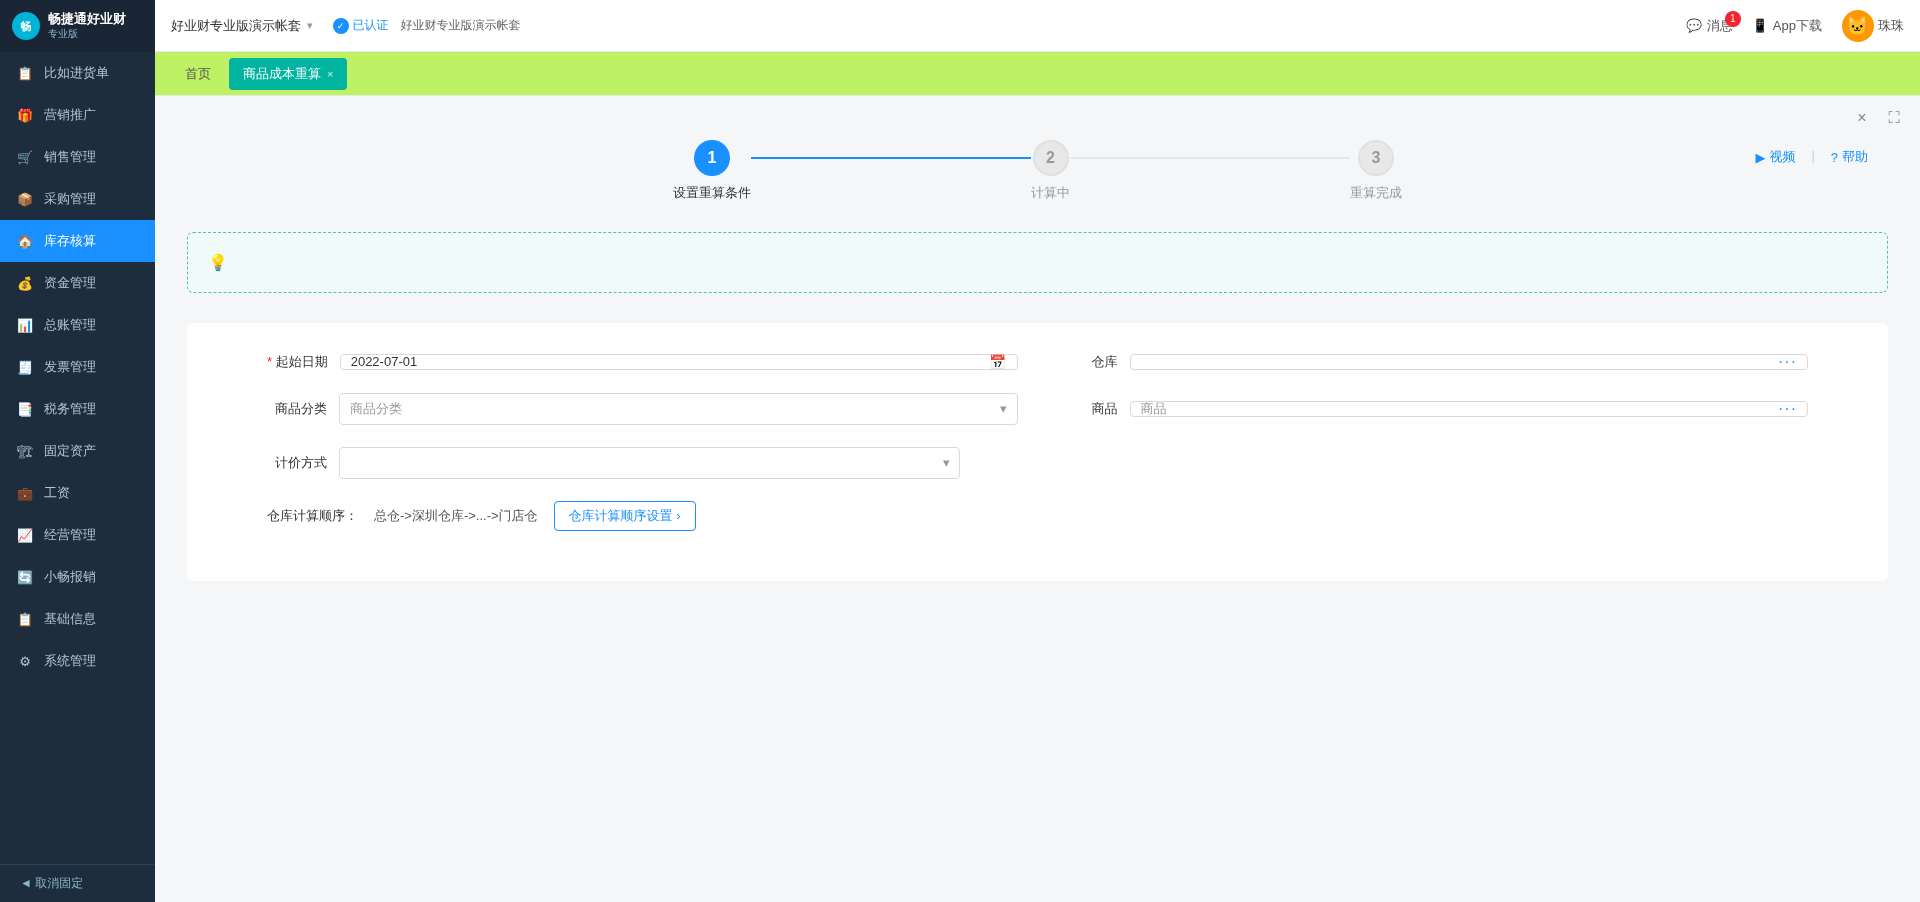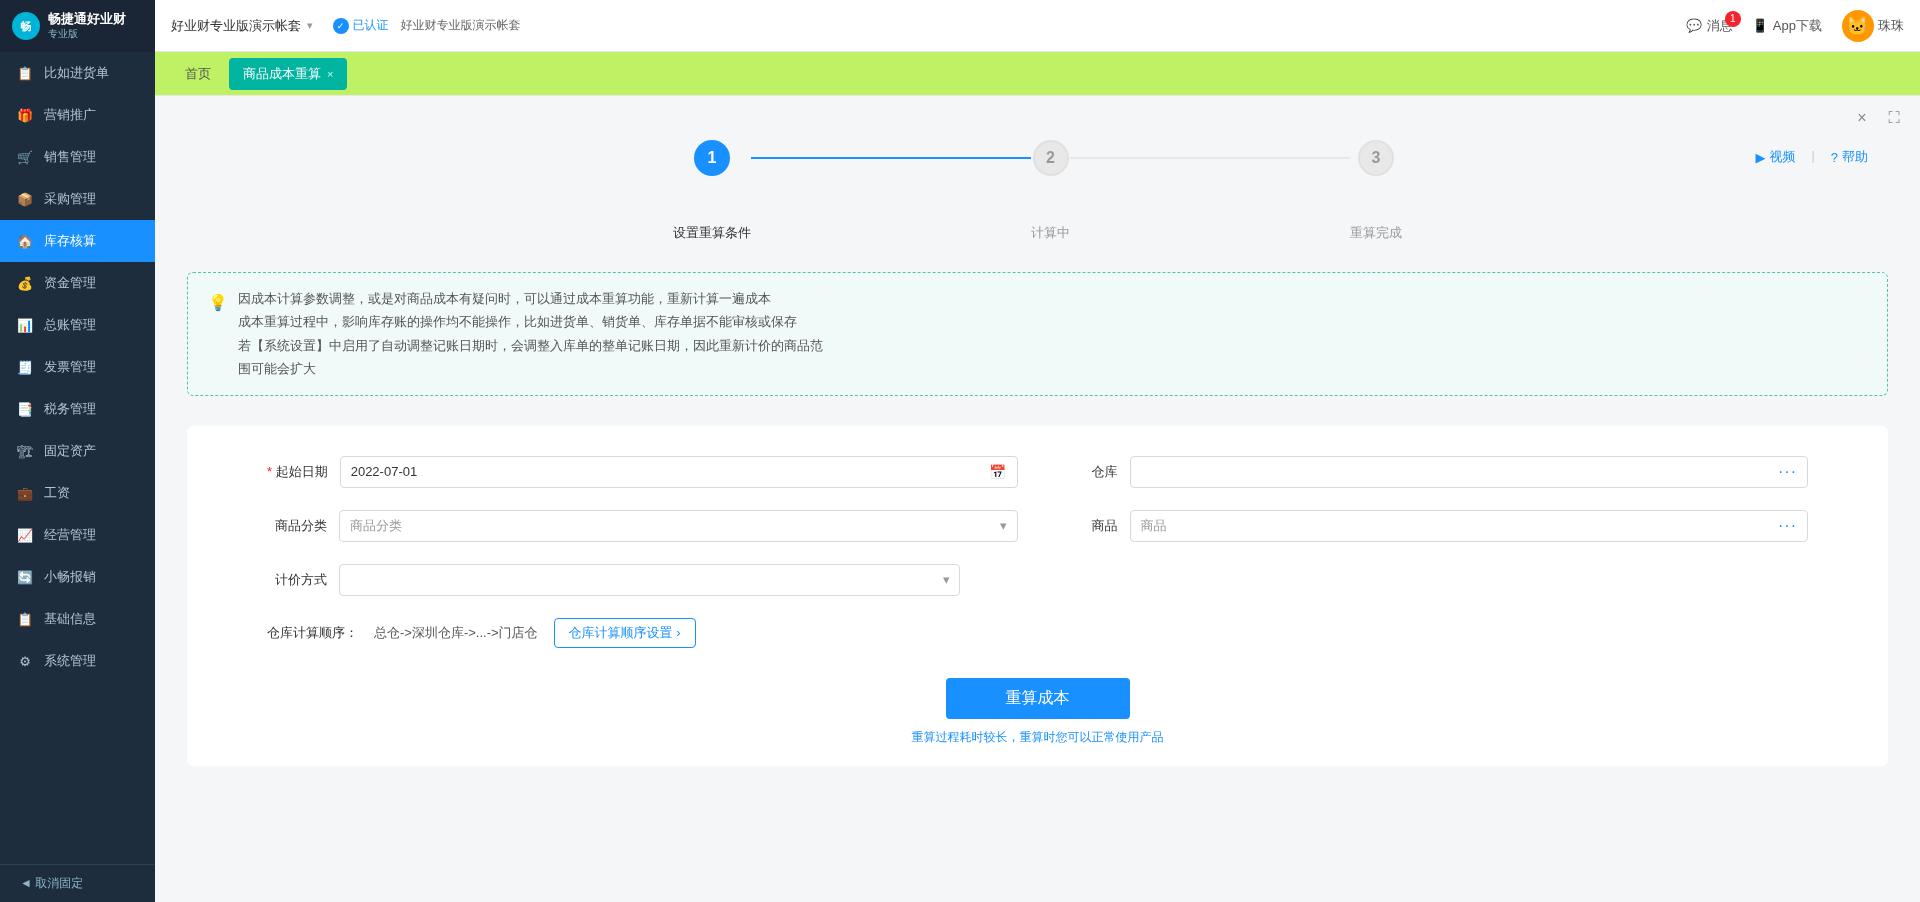--- a/index.html
+++ b/index.html
@@ -224,21 +224,20 @@
       display: flex; align-items: center; justify-content: center;
       font-size: 16px;
       font-weight: bold;
     }
     .step-circle.active { background: #1890ff; color: white; }
     .step-circle.inactive { background: #e8e8e8; color: #999; border: 2px solid #e0e0e0; }
     .step-label {
       font-size: 13px;
       color: #333;
       white-space: nowrap;
-      margin-top: 40px;
     }
     .step-label.inactive { color: #999; }
     .step-line {
       height: 2px;
       width: 280px;
       margin-top: 17px;
       flex-shrink: 0;
     }
     .step-line.active { background: #1890ff; }
     .step-line.inactive { background: #e8e8e8; }
@@ -291,21 +290,21 @@
       white-space: nowrap;
       min-width: 60px;
       text-align: right;
     }
     .form-label.required::before {
       content: '* ';
       color: #f5222d;
     }
     .form-input {
       flex: 1;
-      height: 32px;
+      height: 16px;
       border: 1px solid #d9d9d9;
       border-radius: 4px;
       padding: 0 10px;
       font-size: 13px;
       color: #333;
       display: flex;
       align-items: center;
       justify-content: space-between;
       background: white;
       cursor: pointer;
@@ -532,26 +531,20 @@
         <span style="color:#ccc;">|</span>
         <div class="step-action-item">
           <span>?</span>
           <span>帮助</span>
         </div>
       </div>
     </div>
 
     <div class="info-box">
       <span class="info-icon">💡</span>
-      <div>
-        <div>因成本计算参数调整，或是对商品成本有疑问时，可以通过成本重算功能，重新计算一遍成本</div>
-        <div>成本重算过程中，影响库存账的操作均不能操作，比如进货单、销货单、库存单据不能审核或保存</div>
-        <div>若【系统设置】中启用了自动调整记账日期时，会调整入库单的整单记账日期，因此重新计价的商品范</div>
-        <div>围可能会扩大</div>
-      </div>
     </div>
 
     <div style="background:white; border-radius:6px; padding: 30px 80px 20px;">
 
       <div class="form-row">
         <div class="form-group">
           <span class="form-label required">起始日期</span>
           <div class="form-input form-input-date">
             <span>2022-07-01</span>
             <span class="form-input-icon">📅</span>
@@ -594,23 +587,17 @@
       </div>
 
       <div class="warehouse-row">
         <span class="warehouse-label">仓库计算顺序：</span>
         <span class="warehouse-value">总仓-&gt;深圳仓库-&gt;...-&gt;门店仓</span>
         <button class="warehouse-btn">
           <span>仓库计算顺序设置 ›</span>
         </button>
       </div>
 
-      <div class="recalc-area">
-        <button class="recalc-btn">
-          <span>重算成本</span>
-        </button>
-        <span class="recalc-hint">重算过程耗时较长，重算时您可以正常使用产品</span>
-      </div>
 
     </div>
 
   </div>
 </div>
 
 </body></html>

